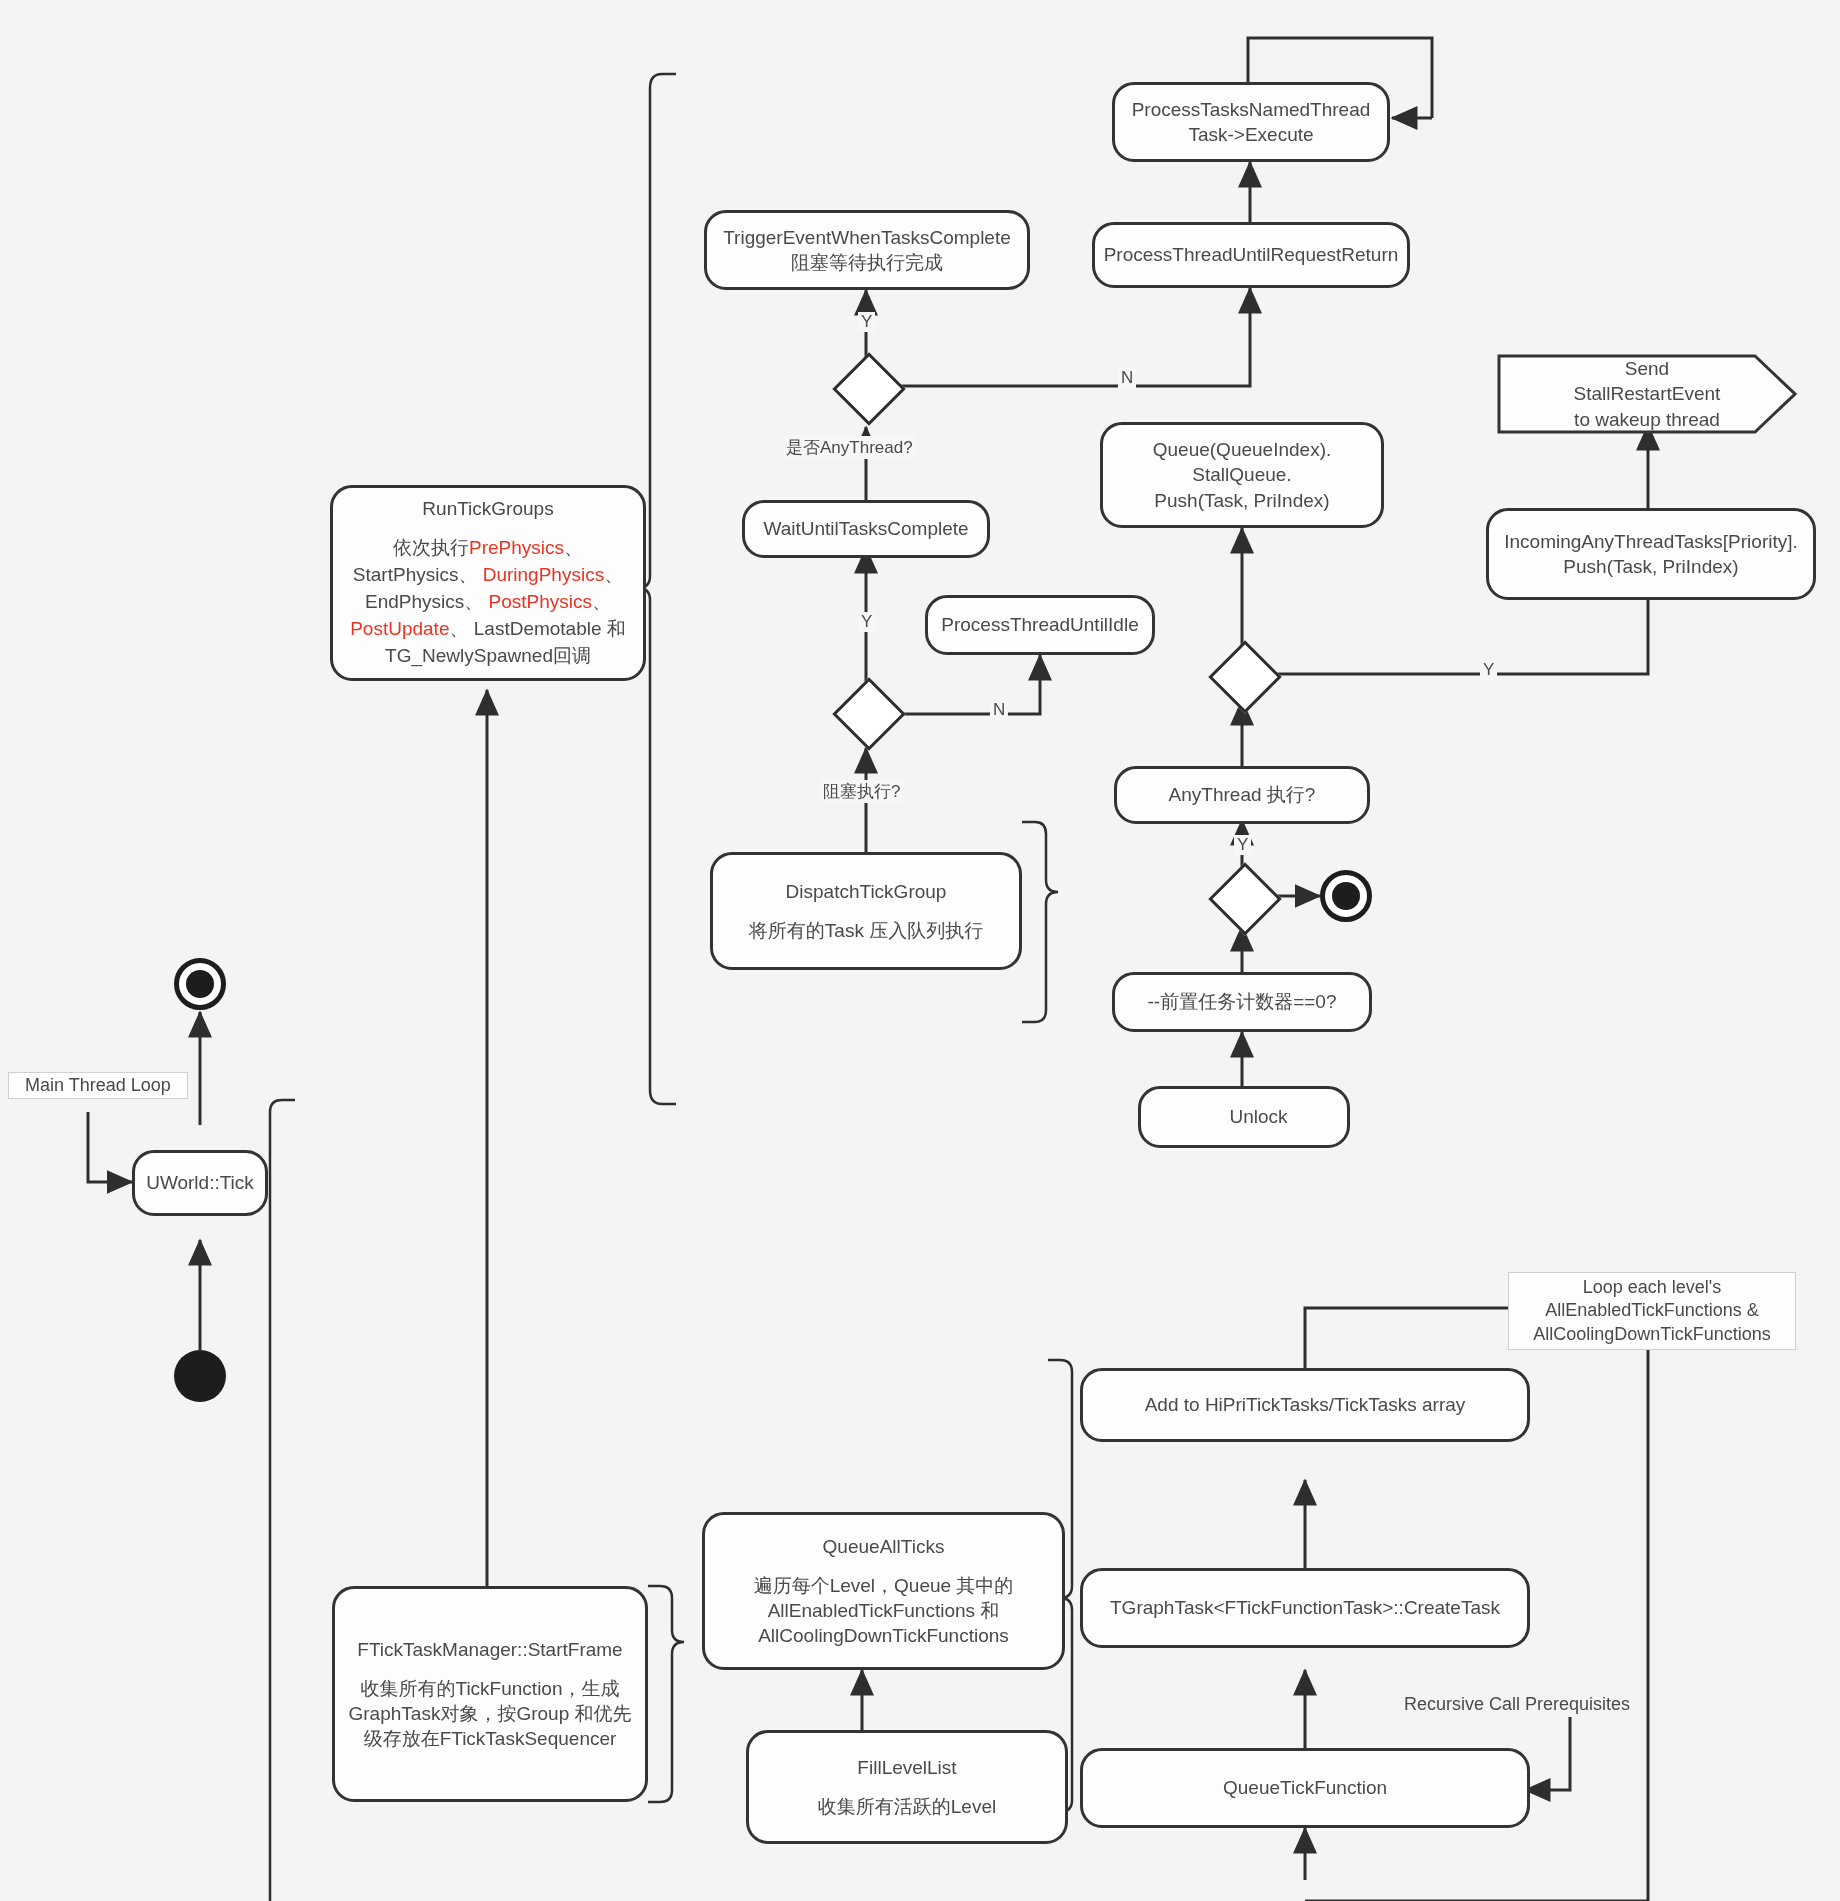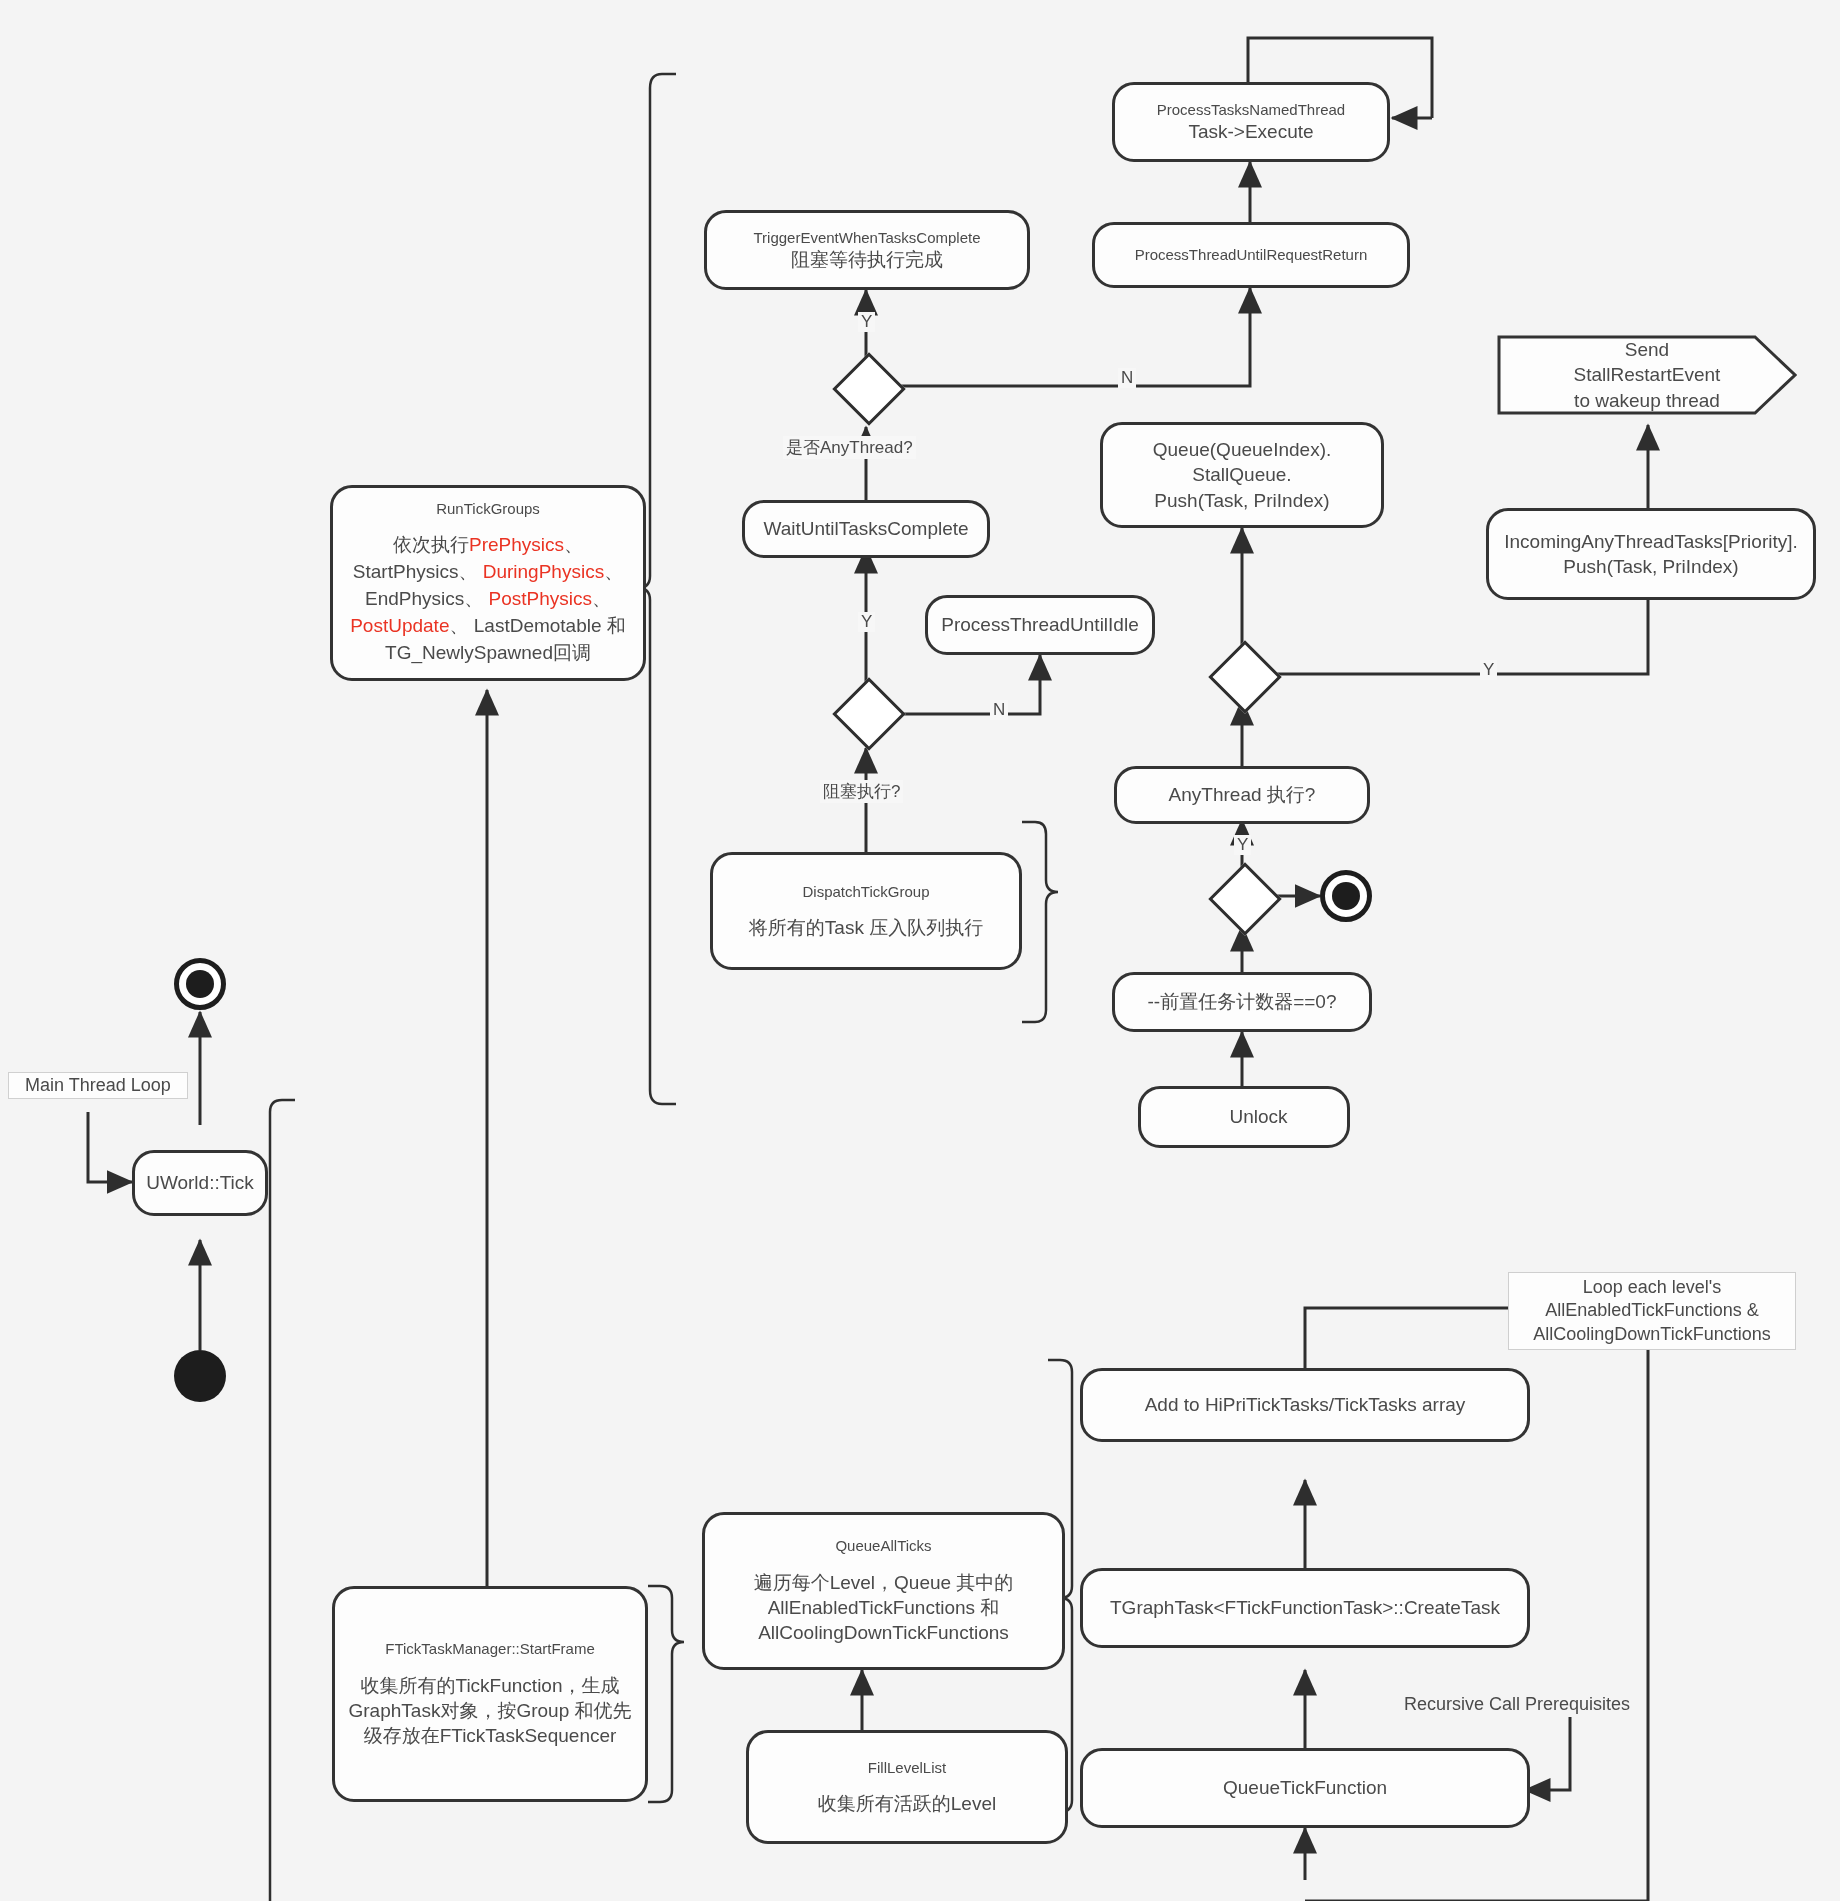--- a/index.html
+++ b/index.html
@@ -24,21 +24,21 @@
     flex-direction:column;
     align-items:center;
     justify-content:center;
     text-align:center;
     color:#4a4a4a;
     font-size:19px;
     line-height:1.32;
     padding:8px 12px;
     z-index:3;
   }
-  .node .title{font-size:15px;}
+  .node .title{font-size:19px;}
   .node .sub{font-size:19px;}
   .node .gap{height:14px;}
 
   .diamond{
     position:absolute;
     width:46px;height:46px;
     background:#ffffff;
     border:3px solid #2e2e2e;
     transform:rotate(45deg);
     z-index:3;
@@ -205,21 +205,21 @@
 
   <div class="node" style="left:1092px;top:222px;width:318px;height:66px;">
     <div class="title">ProcessThreadUntilRequestReturn</div>
   </div>
 
   <div class="node" style="left:704px;top:210px;width:326px;height:80px;">
     <div class="title">TriggerEventWhenTasksComplete</div>
     <div class="sub">阻塞等待执行完成</div>
   </div>
 
-  <div class="arrowshape" style="left:1497px;top:335px;width:300px;height:80px;">
+  <div class="arrowshape" style="left:1497px;top:354px;width:300px;height:80px;">
     <svg width="300" height="80" viewBox="0 0 300 80" style="position:absolute;left:0;top:0;">
       <polygon points="2,2 258,2 298,40 258,78 2,78" fill="#fdfdfd" stroke="#333333" stroke-width="3"></polygon>
     </svg>
     <div style="position:relative;z-index:2;width:260px;">
       <div>Send</div>
       <div>StallRestartEvent</div>
       <div>to wakeup thread</div>
     </div>
   </div>
 

